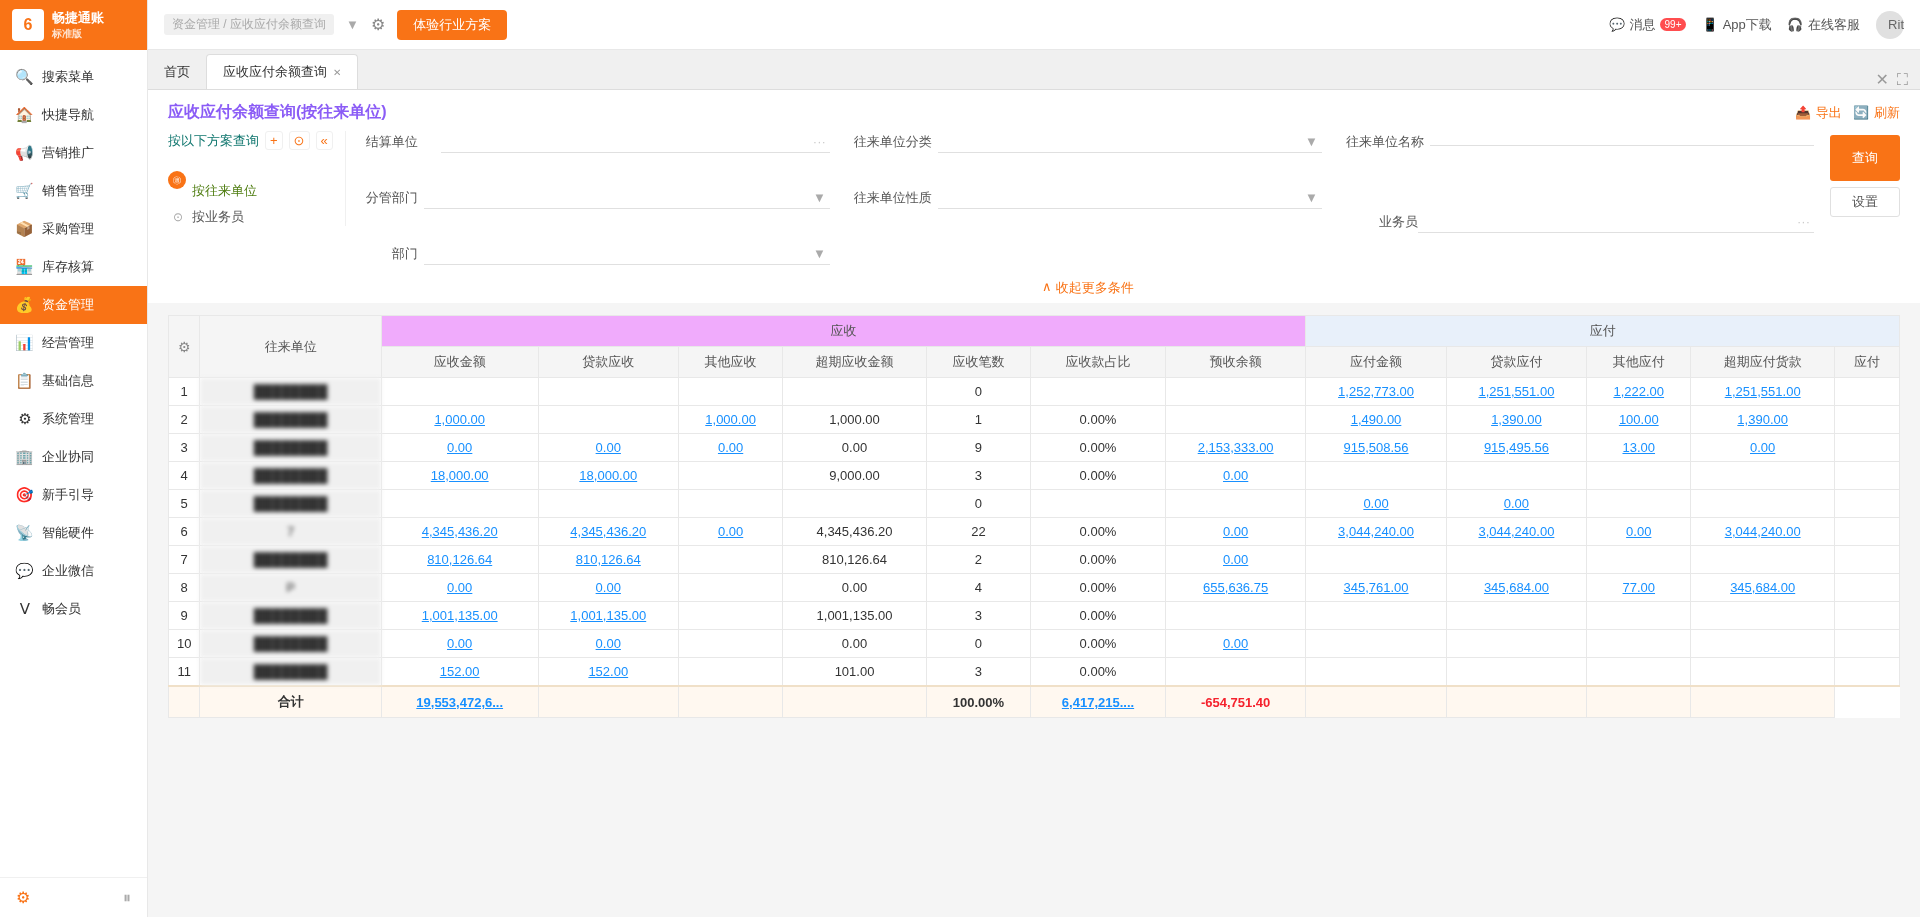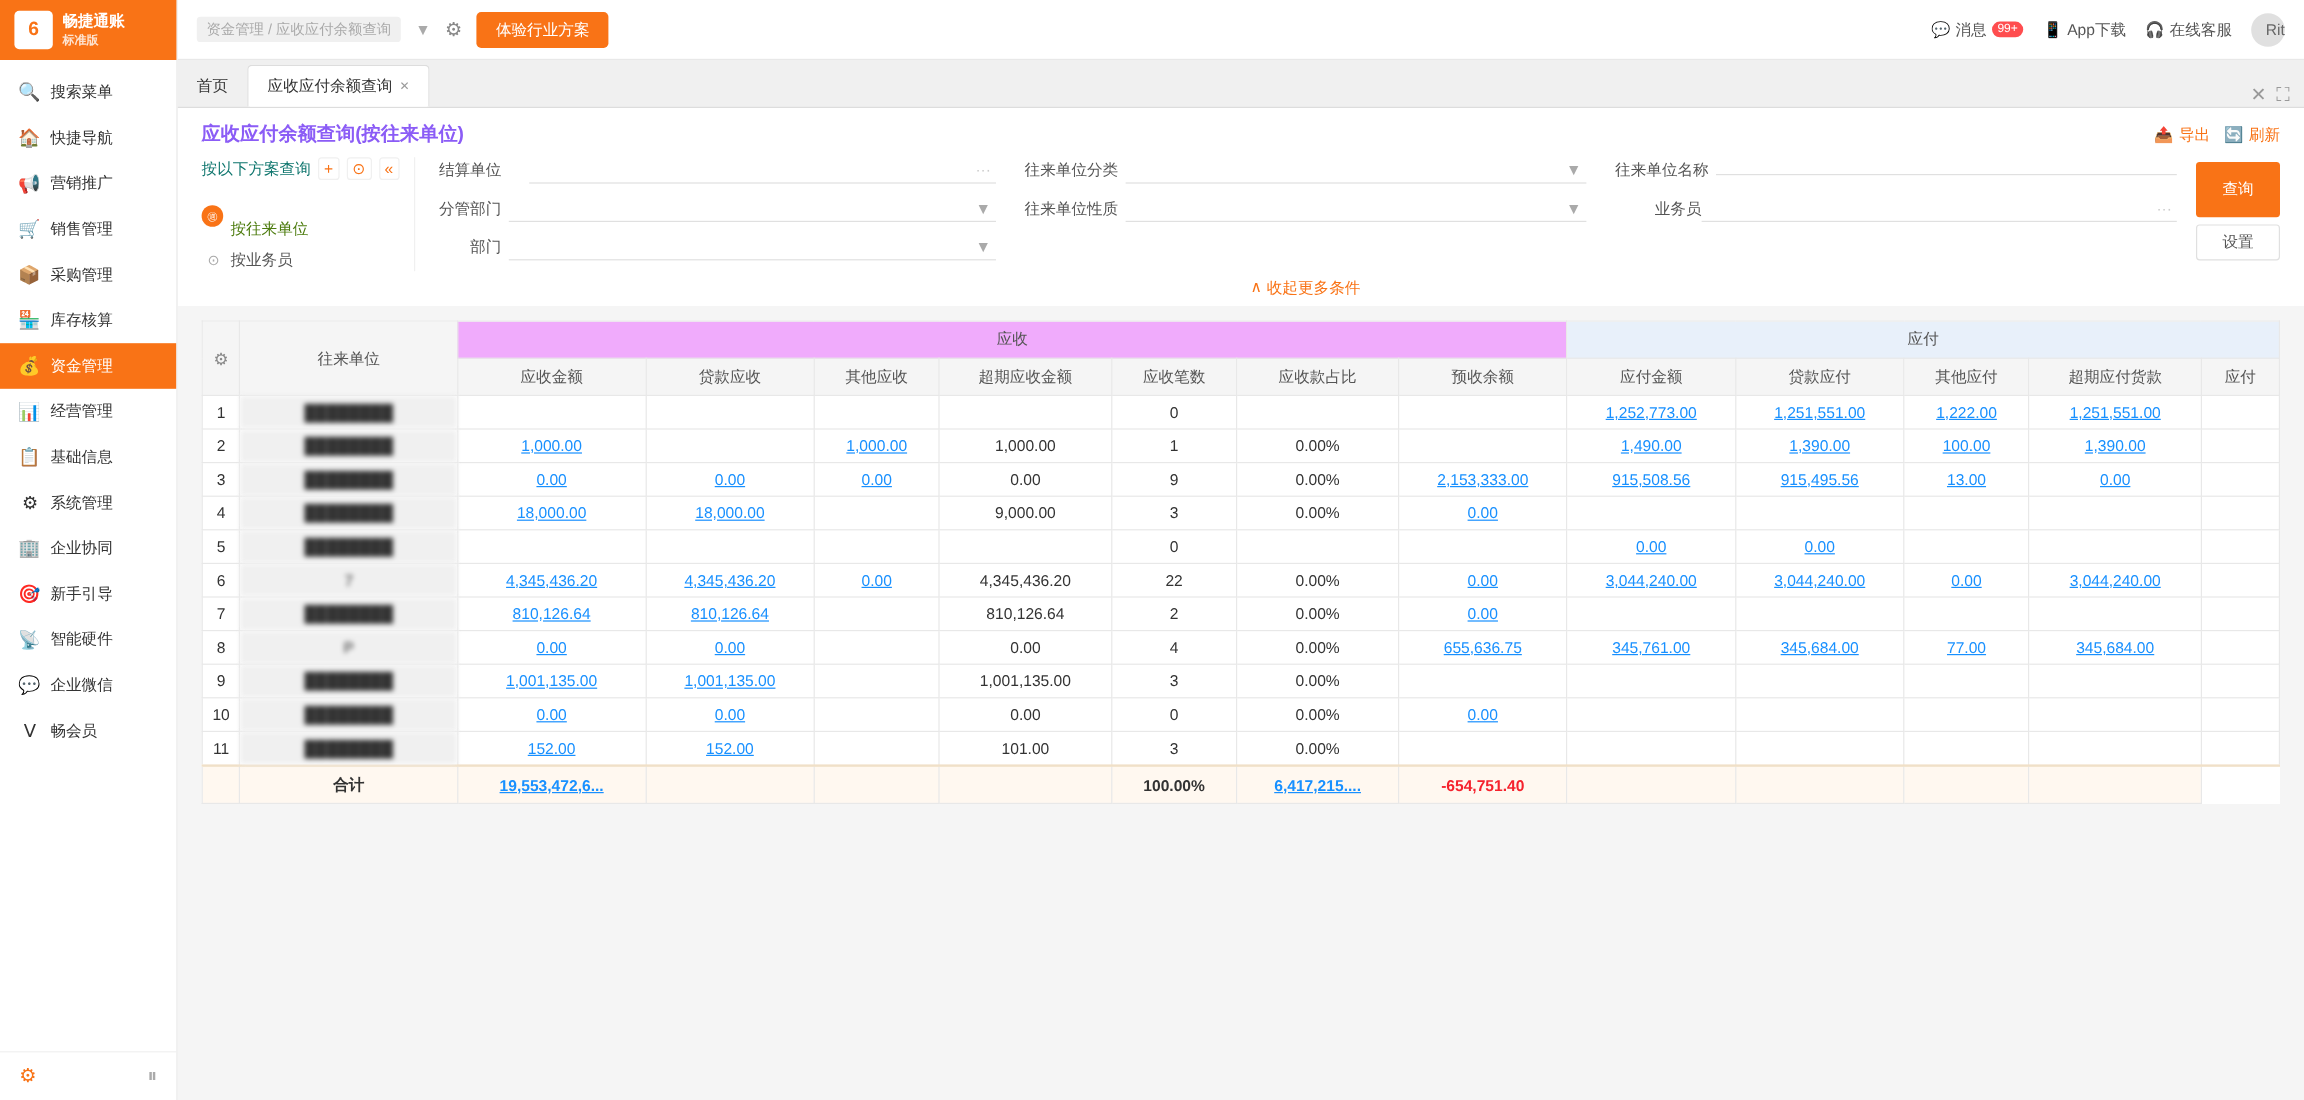--- a/index.html
+++ b/index.html
@@ -259,21 +259,21 @@
                   <span style="color:#aaa;">▼</span>
                 </div>
               </div>
               <div style="display:flex;align-items:center;gap:6px;">
                 <span style="color:#555;white-space:nowrap;min-width:72px;text-align:right;">往来单位性质</span>
                 <div style="flex:1;border-bottom:1px solid #e0e0e0;padding:3px 4px;display:flex;justify-content:space-between;cursor:pointer;">
                   <span></span>
                   <span style="color:#aaa;">▼</span>
                 </div>
               </div>
-              <div style="display:flex;align-items:center;gap:0;">
+              <div style="display:flex;align-items:center;gap:0;margin-top:48px;">
                 <span style="color:#555;white-space:nowrap;min-width:72px;text-align:right;">业务员</span>
                 <div style="flex:1;border-bottom:1px solid #e0e0e0;padding:3px 4px;display:flex;justify-content:space-between;cursor:pointer;">
                   <span></span>
                   <span style="color:#ccc;">···</span>
                 </div>
               </div>
 
               <div style="display:flex;align-items:center;gap:6px;">
                 <span style="color:#555;white-space:nowrap;min-width:56px;text-align:right;">部门</span>
                 <div style="flex:1;border-bottom:1px solid #e0e0e0;padding:3px 4px;display:flex;justify-content:space-between;cursor:pointer;">

